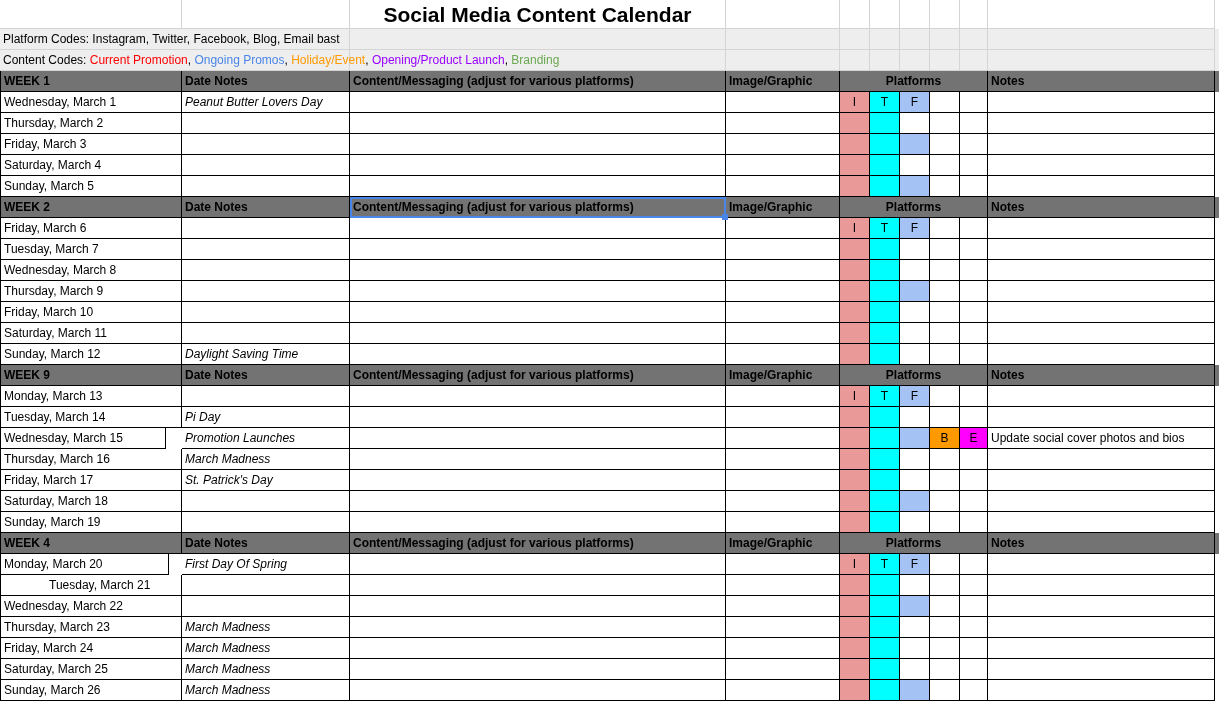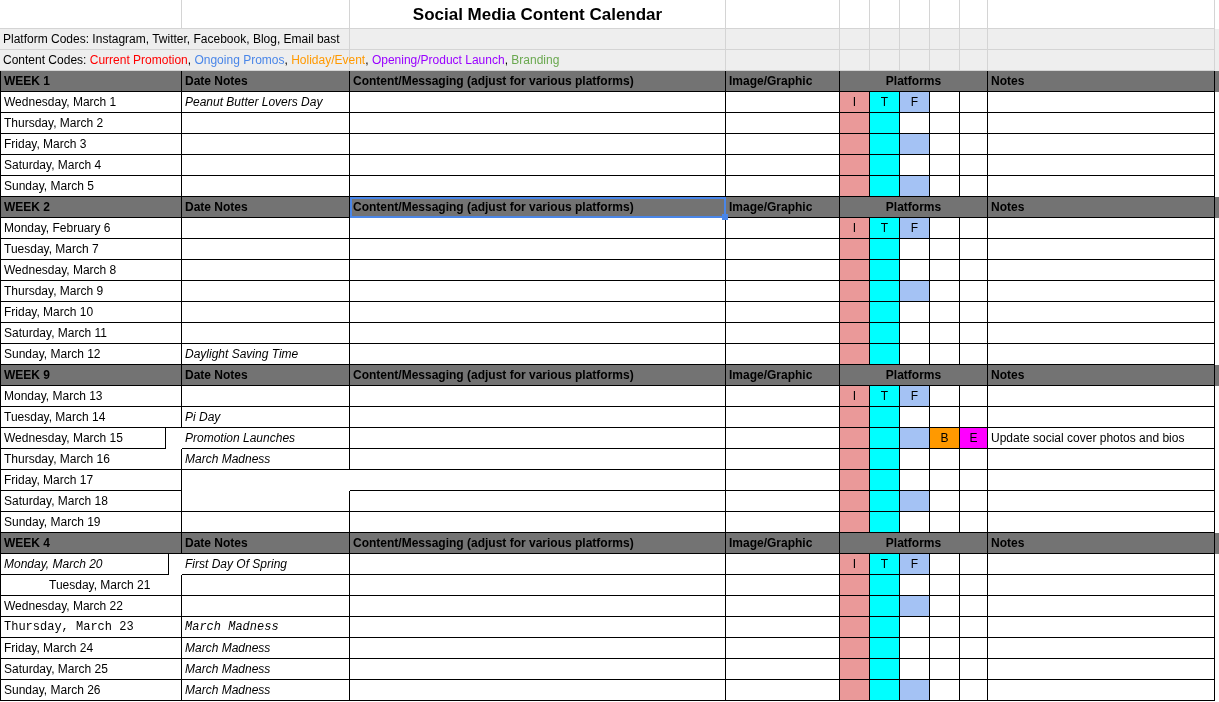--- a/index.html
+++ b/index.html
@@ -13,21 +13,21 @@
   .grey { background:#eeeeee; }
   .it { font-style:italic; }
   .ctr { text-align:center; padding:0; }
   .cI { background:#ea9999; }
   .cT { background:#00ffff; }
   .cF { background:#a4c2f4; }
   .cB { background:#ff9900; }
   .cE { background:#ff00ff; }
   .sel { outline:2px solid #4a86e8; outline-offset:-2px; z-index:2; }
   .selh { position:absolute; width:6px; height:6px; background:#4a86e8; right:-3px; bottom:-3px; z-index:3; }
-  .title-cell { font-weight:bold; font-size:17px; text-align:center; line-height:29px; height:29px; }
+  .title-cell { font-weight:bold; font-size:21px; text-align:center; line-height:29px; height:29px; }
 </style>
 </head>
 <body>
 
 <div class="sheet" id="sheet">
 
   <div class="row" style="top:0;height:29px;">
     <div class="cell gl" style="left:0;width:182px;height:29px;"></div>
     <div class="cell gl" style="left:182px;width:168px;height:29px;"></div>
     <div class="cell gl title-cell" style="left:350px;width:376px;overflow:visible;">Social Media Content Calendar</div>
@@ -137,21 +137,21 @@
       </div>
       <div class="row hdr" style="top:197px;">
         <div class="cell bl hdr" style="left:0;width:182px;border-left:1px solid #000;">WEEK 2</div>
         <div class="cell bl hdr" style="left:182px;width:168px;">Date Notes</div>
         <div class="cell bl hdr sel" style="left: 350px; width: 376px; overflow: visible;">Content/Messaging (adjust for various platforms)<span class="selh"></span></div>
         <div class="cell bl hdr" style="left:726px;width:114px;">Image/Graphic</div>
         <div class="cell bl hdr ctr" style="left:840px;width:148px;">Platforms</div>
         <div class="cell bl hdr" style="left:988px;width:227px;">Notes</div>
       </div>
       <div class="row" style="top:218px;">
-        <div class="cell bl" style="left:0px;width:182px;border-left:1px solid #000;">Monday, February 6</div>
+        <div class="cell bl" style="left:0px;width:182px;border-left:1px solid #000;">Friday, March 6</div>
         <div class="cell bl it" style="left:182px;width:168px;"></div>
         <div class="cell bl" style="left:350px;width:376px;"></div>
         <div class="cell bl" style="left:726px;width:114px;"></div>
         <div class="cell bl cI ctr" style="left:840px;width:30px;">I</div>
         <div class="cell bl cT ctr" style="left:870px;width:30px;">T</div>
         <div class="cell bl ctr cF" style="left:900px;width:30px;">F</div>
         <div class="cell bl ctr" style="left:930px;width:30px;"></div>
         <div class="cell bl ctr" style="left:960px;width:28px;"></div>
         <div class="cell bl" style="left:988px;width:227px;"></div>
       </div>
@@ -278,20 +278,21 @@
         <div class="cell bl" style="left:726px;width:114px;"></div>
         <div class="cell bl cI ctr" style="left:840px;width:30px;"></div>
         <div class="cell bl cT ctr" style="left:870px;width:30px;"></div>
         <div class="cell bl ctr" style="left:900px;width:30px;"></div>
         <div class="cell bl ctr" style="left:930px;width:30px;"></div>
         <div class="cell bl ctr" style="left:960px;width:28px;"></div>
         <div class="cell bl" style="left:988px;width:227px;"></div>
       </div>
       <div class="row" style="top:470px;">
         <div class="cell bl" style="left:0px;width:182px;border-left:1px solid #000;">Friday, March 17</div>
+        <div class="cell bl it" style="left:182px;width:168px;">St. Patrick's Day</div>
         <div class="cell bl" style="left:350px;width:376px;"></div>
         <div class="cell bl" style="left:726px;width:114px;"></div>
         <div class="cell bl cI ctr" style="left:840px;width:30px;"></div>
         <div class="cell bl cT ctr" style="left:870px;width:30px;"></div>
         <div class="cell bl ctr" style="left:900px;width:30px;"></div>
         <div class="cell bl ctr" style="left:930px;width:30px;"></div>
         <div class="cell bl ctr" style="left:960px;width:28px;"></div>
         <div class="cell bl" style="left:988px;width:227px;"></div>
       </div>
       <div class="row" style="top:491px;">
@@ -320,21 +321,21 @@
       </div>
       <div class="row hdr" style="top:533px;">
         <div class="cell bl hdr" style="left:0;width:182px;border-left:1px solid #000;">WEEK 4</div>
         <div class="cell bl hdr" style="left:182px;width:168px;">Date Notes</div>
         <div class="cell bl hdr" style="left:350px;width:376px;">Content/Messaging (adjust for various platforms)</div>
         <div class="cell bl hdr" style="left:726px;width:114px;">Image/Graphic</div>
         <div class="cell bl hdr ctr" style="left:840px;width:148px;">Platforms</div>
         <div class="cell bl hdr" style="left:988px;width:227px;">Notes</div>
       </div>
       <div class="row" style="top:554px;">
-        <div class="cell bl" style="left:0px;width:169px;border-left:1px solid #000;font-style:italic;">Monday, March 20</div>
+        <div class="cell bl" style="left:0px;width:169px;border-left:1px solid #000;">Monday, March 20</div>
         <div class="cell bl it" style="left:182px;width:168px;">First Day Of Spring</div>
         <div class="cell bl" style="left:350px;width:376px;"></div>
         <div class="cell bl" style="left:726px;width:114px;"></div>
         <div class="cell bl cI ctr" style="left:840px;width:30px;">I</div>
         <div class="cell bl cT ctr" style="left:870px;width:30px;">T</div>
         <div class="cell bl ctr cF" style="left:900px;width:30px;">F</div>
         <div class="cell bl ctr" style="left:930px;width:30px;"></div>
         <div class="cell bl ctr" style="left:960px;width:28px;"></div>
         <div class="cell bl" style="left:988px;width:227px;"></div>
       </div>
@@ -355,21 +356,21 @@
         <div class="cell bl it" style="left:182px;width:168px;"></div>
         <div class="cell bl" style="left:350px;width:376px;"></div>
         <div class="cell bl" style="left:726px;width:114px;"></div>
         <div class="cell bl cI ctr" style="left:840px;width:30px;"></div>
         <div class="cell bl cT ctr" style="left:870px;width:30px;"></div>
         <div class="cell bl ctr cF" style="left:900px;width:30px;"></div>
         <div class="cell bl ctr" style="left:930px;width:30px;"></div>
         <div class="cell bl ctr" style="left:960px;width:28px;"></div>
         <div class="cell bl" style="left:988px;width:227px;"></div>
       </div>
-      <div class="row" style="top:617px;font-family:Liberation Mono, monospace;">
+      <div class="row" style="top:617px;">
         <div class="cell bl" style="left:0px;width:182px;border-left:1px solid #000;">Thursday, March 23</div>
         <div class="cell bl it" style="left:182px;width:168px;">March Madness</div>
         <div class="cell bl" style="left:350px;width:376px;"></div>
         <div class="cell bl" style="left:726px;width:114px;"></div>
         <div class="cell bl cI ctr" style="left:840px;width:30px;"></div>
         <div class="cell bl cT ctr" style="left:870px;width:30px;"></div>
         <div class="cell bl ctr" style="left:900px;width:30px;"></div>
         <div class="cell bl ctr" style="left:930px;width:30px;"></div>
         <div class="cell bl ctr" style="left:960px;width:28px;"></div>
         <div class="cell bl" style="left:988px;width:227px;"></div>

